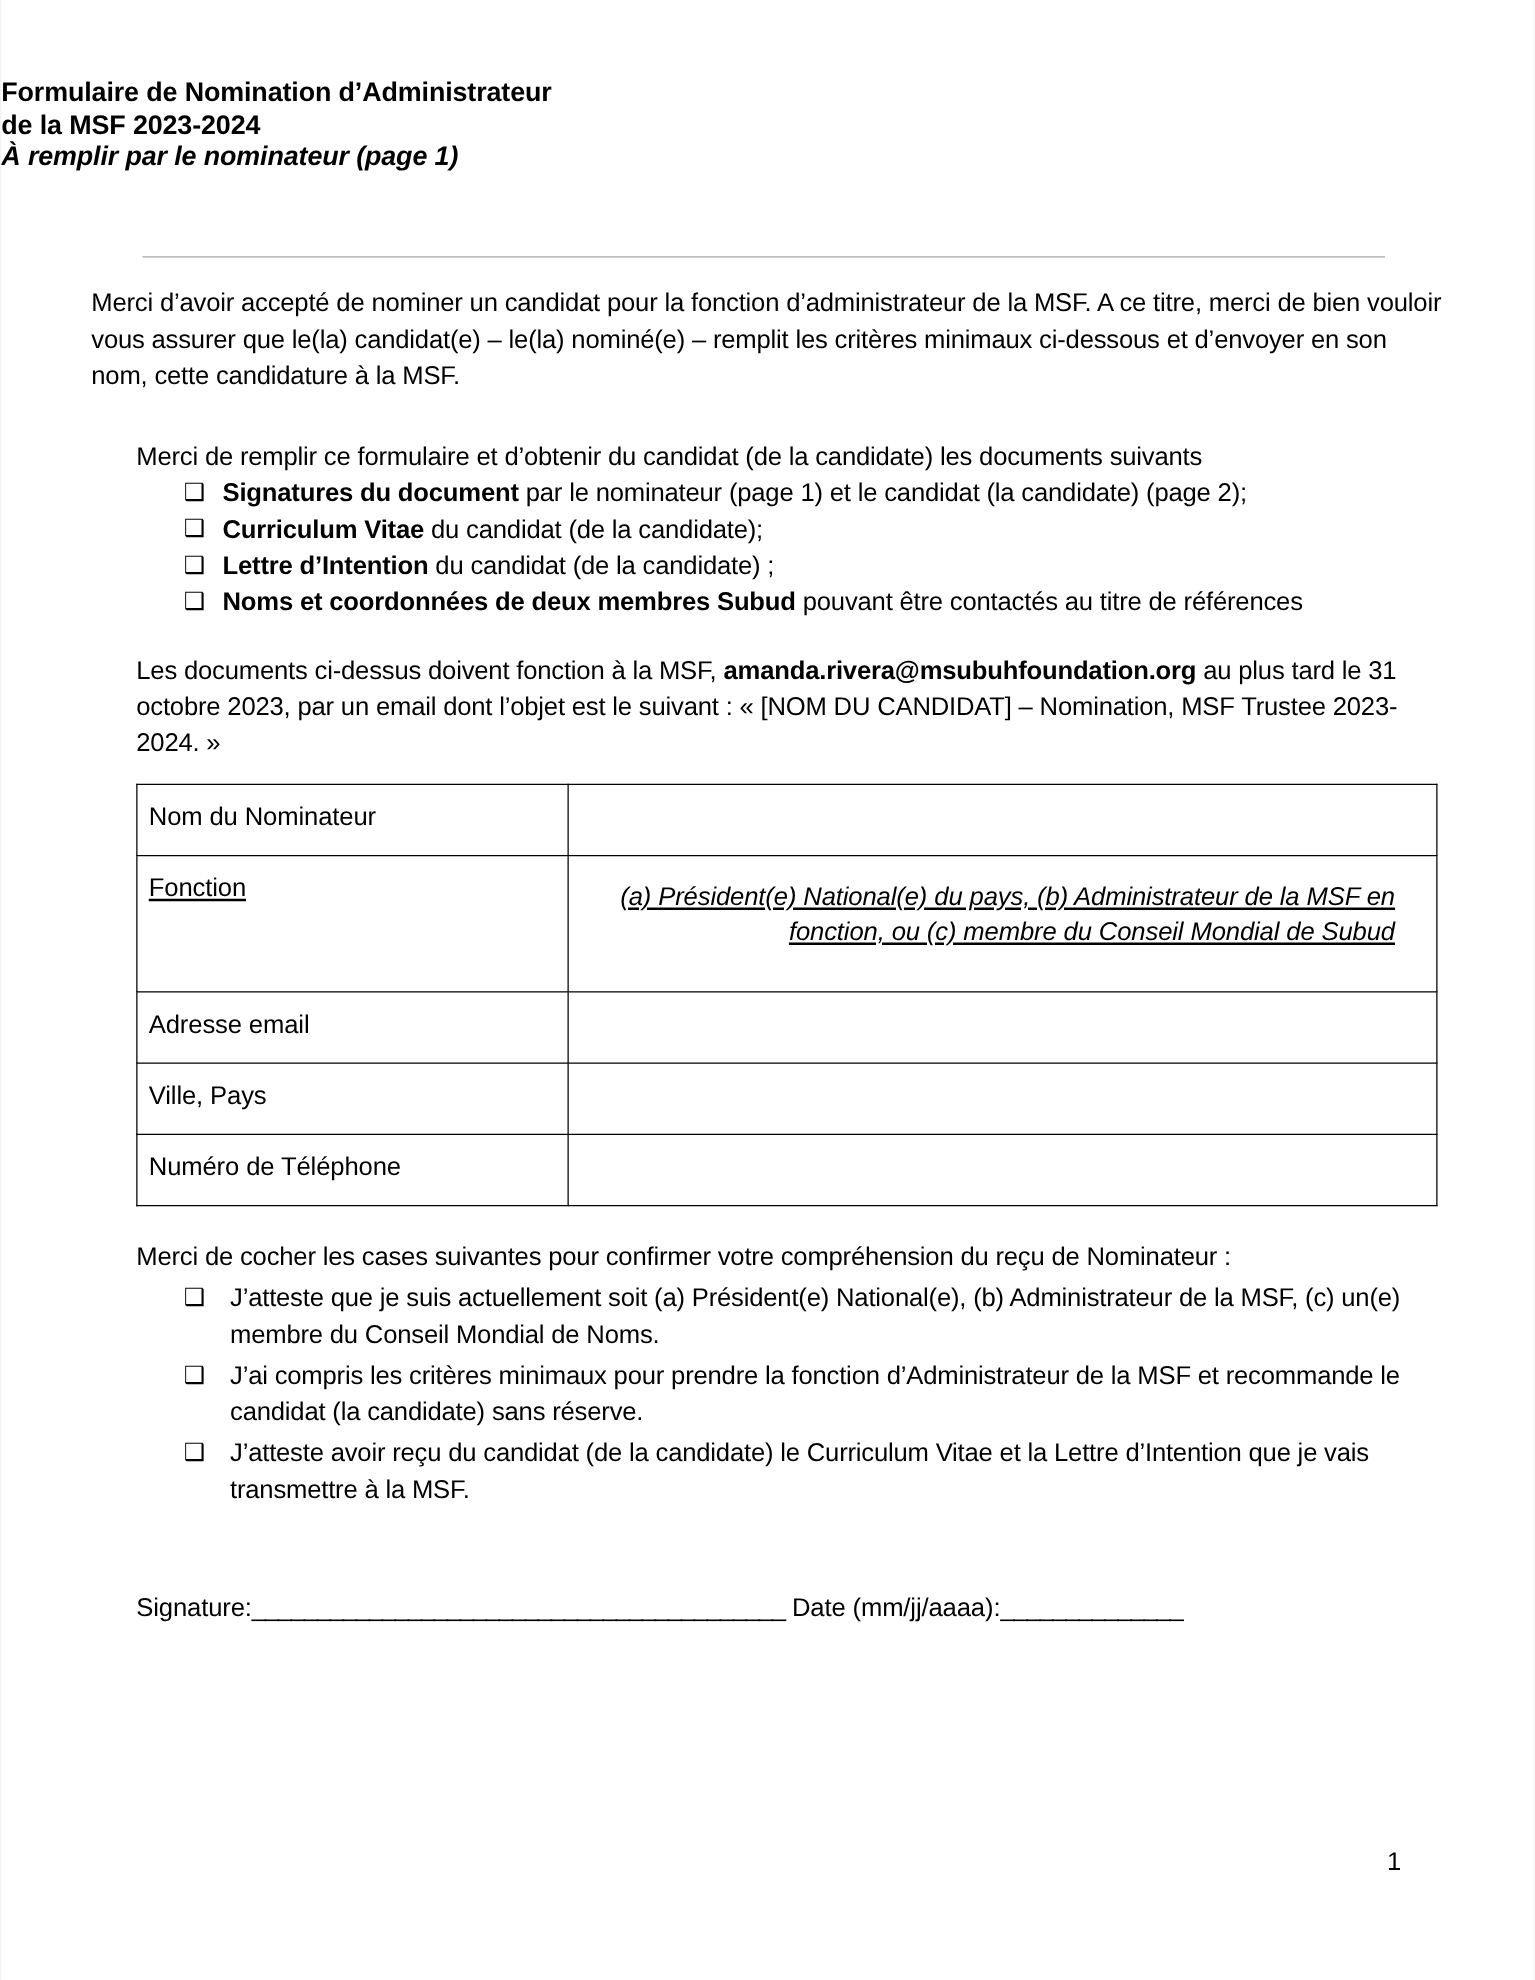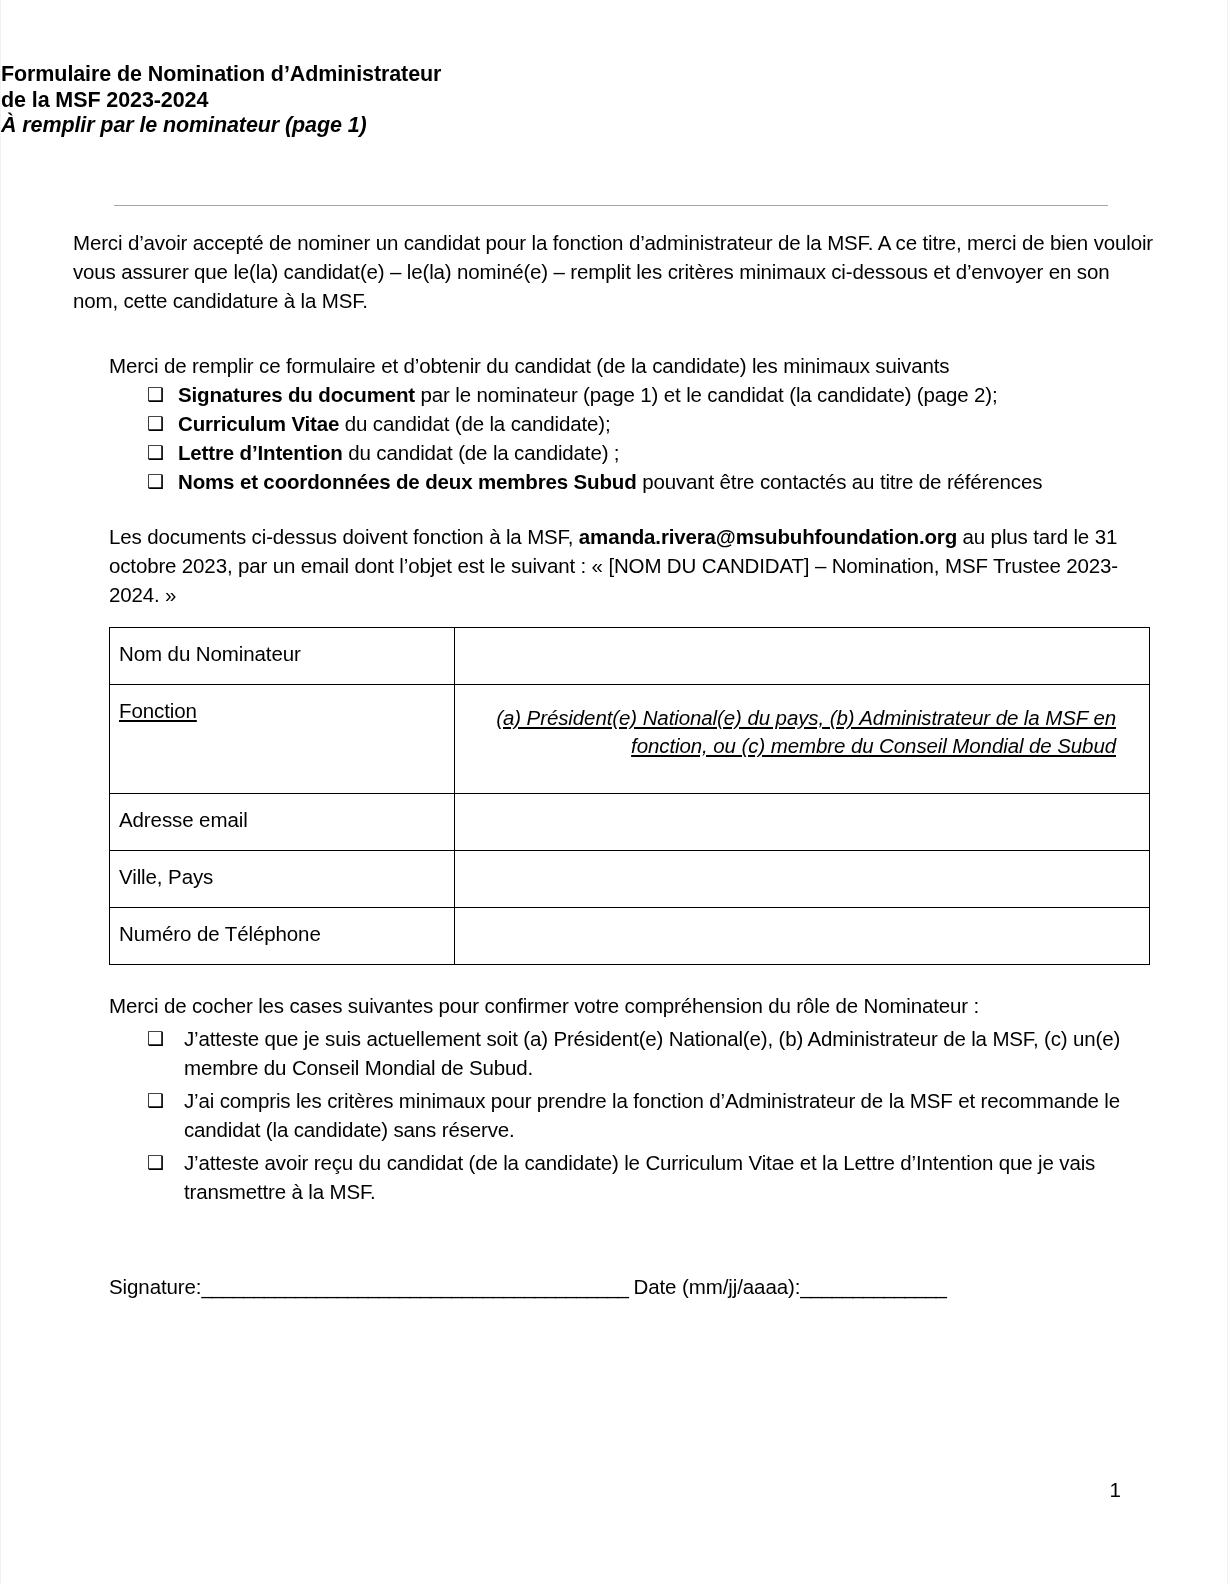--- a/index.html
+++ b/index.html
@@ -187,21 +187,21 @@
   </div>
 
   <div class="top-rule"></div>
 
   <div class="body-wrap">
 
     <p class="intro">Merci d’avoir accepté de nominer un candidat pour la fonction d’administrateur de la MSF. A ce titre, merci de bien vouloir vous assurer que le(la) candidat(e) – le(la) nominé(e) – remplit les critères minimaux ci-dessous et d’envoyer en son nom, cette candidature à la MSF.</p>
 
     <div class="section">
 
-      <div class="lead-line">Merci de remplir ce formulaire et d’obtenir du candidat (de la candidate) les minimaux suivants</div>
+      <div class="lead-line">Merci de remplir ce formulaire et d’obtenir du candidat (de la candidate) les documents suivants</div>
 
       <ul class="doc-list">
         <li>
           <span class="cbx">❑</span><span class="b">Signatures du document</span><span> par le nominateur (page 1) et le candidat (la candidate) (page 2);</span>
         </li>
         <li>
           <span class="cbx">❑</span><span class="b">Curriculum Vitae</span><span> du candidat (de la candidate);</span>
         </li>
         <li>
           <span class="cbx">❑</span><span class="b">Lettre d’Intention</span><span> du candidat (de la candidate) ;</span>
@@ -233,25 +233,25 @@
             <td class="label-col">Ville, Pays</td>
             <td class="value-col"></td>
           </tr>
           <tr class="row-tel">
             <td class="label-col">Numéro de Téléphone</td>
             <td class="value-col"></td>
           </tr>
         </tbody>
       </table>
 
-      <div class="attest-lead">Merci de cocher les cases suivantes pour confirmer votre compréhension du rôle de Nominateur :</div>
+      <div class="attest-lead">Merci de cocher les cases suivantes pour confirmer votre compréhension du reçu de Nominateur :</div>
 
       <ul class="attest-list">
         <li>
-          <span class="cbx">❑</span><span>J’atteste que je suis actuellement soit (a) Président(e) National(e), (b) Administrateur de la MSF, (c) un(e) membre du Conseil Mondial de Subud.</span>
+          <span class="cbx">❑</span><span>J’atteste que je suis actuellement soit (a) Président(e) National(e), (b) Administrateur de la MSF, (c) un(e) membre du Conseil Mondial de Noms.</span>
         </li>
         <li>
           <span class="cbx">❑</span><span>J’ai compris les critères minimaux pour prendre la fonction d’Administrateur de la MSF et recommande le candidat (la candidate) sans réserve.</span>
         </li>
         <li>
           <span class="cbx">❑</span><span>J’atteste avoir reçu du candidat (de la candidate) le Curriculum Vitae et la Lettre d’Intention que je vais transmettre à la MSF.</span>
         </li>
       </ul>
 
       <div class="signature-row"><span>Signature:</span><span class="sig-rule">_________________________________________</span>&nbsp;<span>Date (mm/jj/aaaa):</span><span class="sig-rule">______________</span></div>

